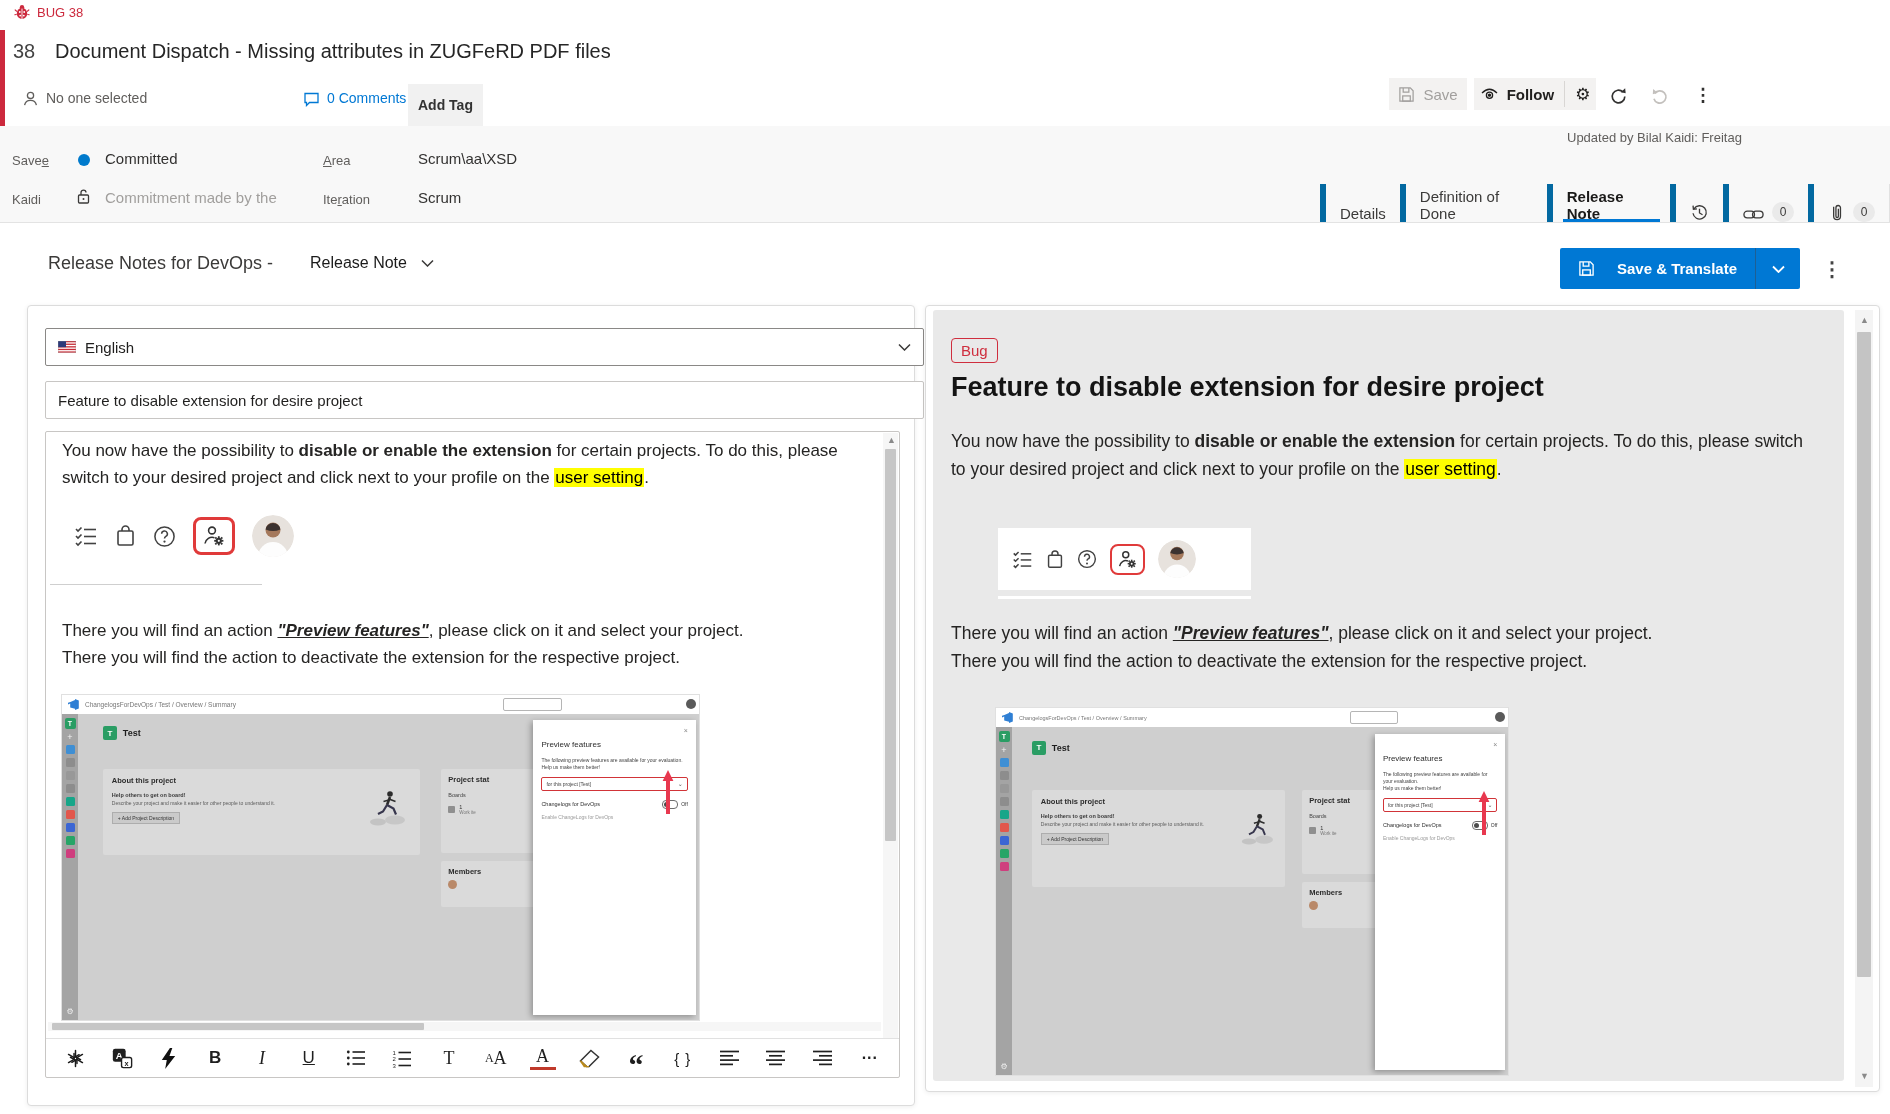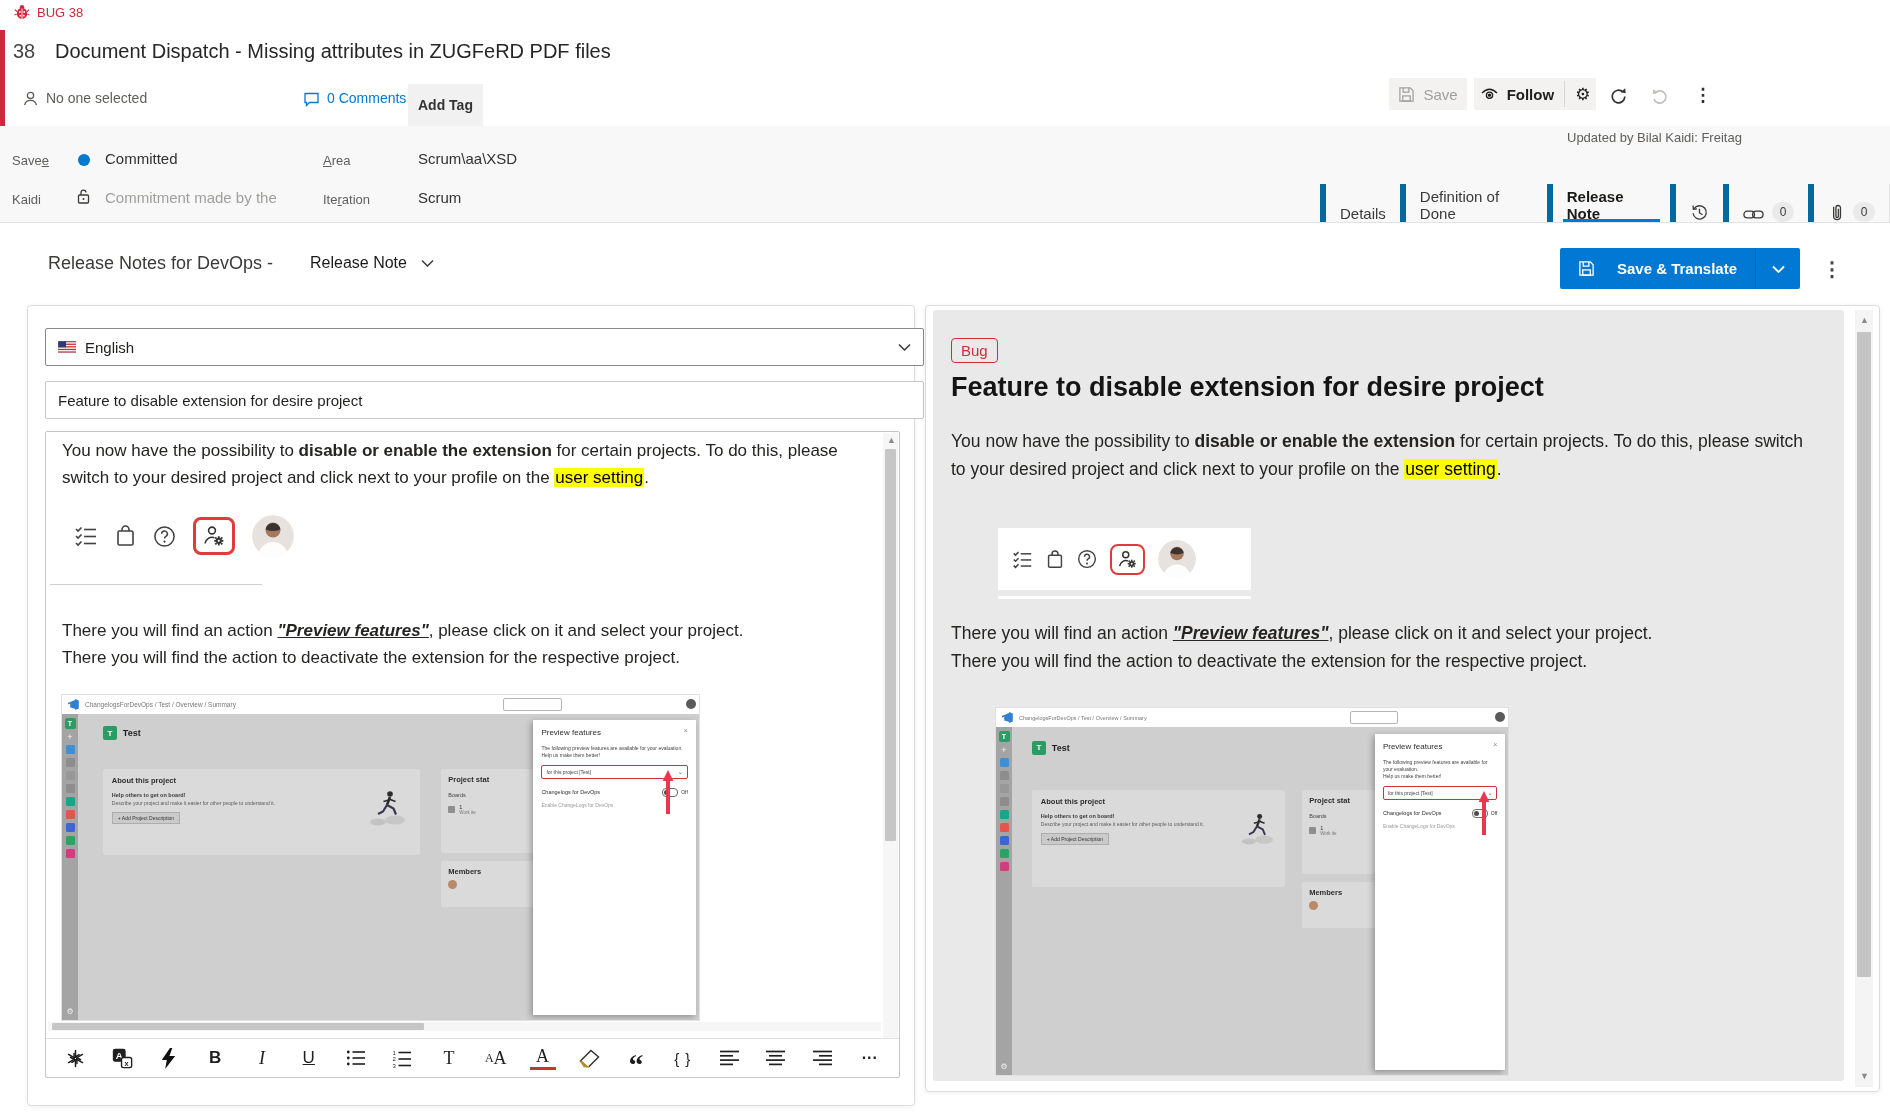--- a/index.html
+++ b/index.html
@@ -123,21 +123,21 @@
   .rcol{position:absolute;left:58.5%;top:18%;width:26%}
   .rtile{background:#dadada;border-radius:2px;padding:6px 7px;box-sizing:border-box}
   .rtitle{font-size:7.5px;font-weight:700;color:#2c2c2c;white-space:nowrap}
   .rsub{font-size:5.5px;color:#444;margin-top:8px}
   .ritem{display:flex;align-items:center;gap:4px;margin-top:6px}
   .wi-ico{width:7px;height:7px;background:#8f8f8f;border-radius:1px}
   .wi-num{font-size:5.5px;color:#333}
   .wi-lab{font-size:4.5px;color:#777}
   .member-dot{width:9px;height:9px;border-radius:50%;background:#b98969;margin-top:4px}
   .pf-panel{position:absolute;left:74%;top:2%;width:25.5%;bottom:1.5%;background:#fff;z-index:3;
-            box-shadow:-2px 2px 6px rgba(0,0,0,.3);padding:8px 8px;box-sizing:border-box}
+            box-shadow:-2px 2px 6px rgba(0,0,0,.3);padding:20px 8px;box-sizing:border-box}
   .pf-title{font-size:8px;color:#2c2c2c}
   .pf-close{position:absolute;right:8px;top:7px;font-size:7px;color:#888}
   .pf-desc{font-size:5px;line-height:1.45;color:#444;margin-top:8px}
   .pf-drop{margin-top:5px;border:1.5px solid #d13438;border-radius:2px;height:12px;display:flex;align-items:center;
            padding:0 4px;font-size:5px;color:#444}
   .pf-drop .pfchev{margin-left:auto;font-size:6px;color:#555}
   .pf-featrow{margin-top:9px;display:flex;align-items:center;font-size:5.5px;color:#2f2f2f}
   .pf-toggle{margin-left:auto;width:14px;height:7px;border:1px solid #6d6d6d;border-radius:4px;position:relative}
   .pf-knob{position:absolute;left:1px;top:1px;width:5px;height:5px;border-radius:50%;background:#4d4d4d}
   .pf-off{font-size:5px;color:#333;margin-left:3px}

